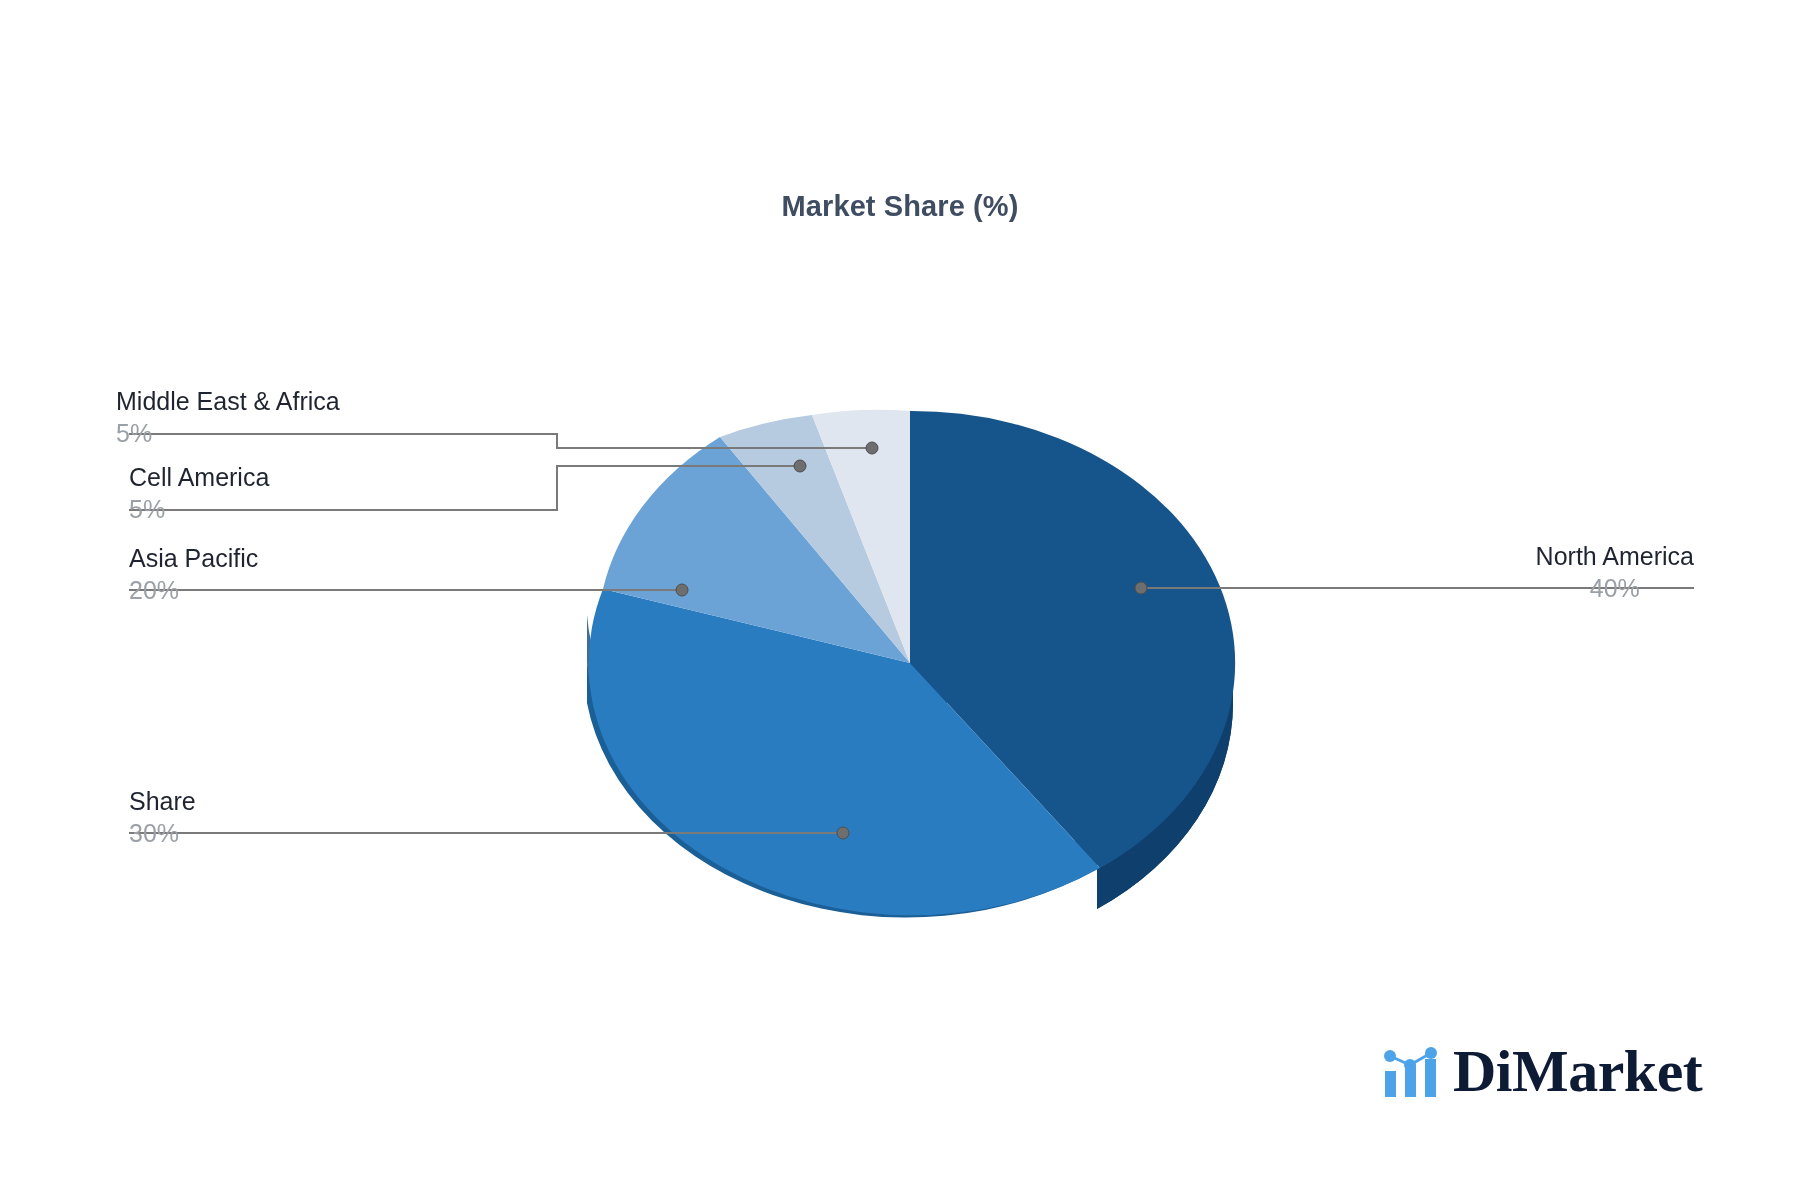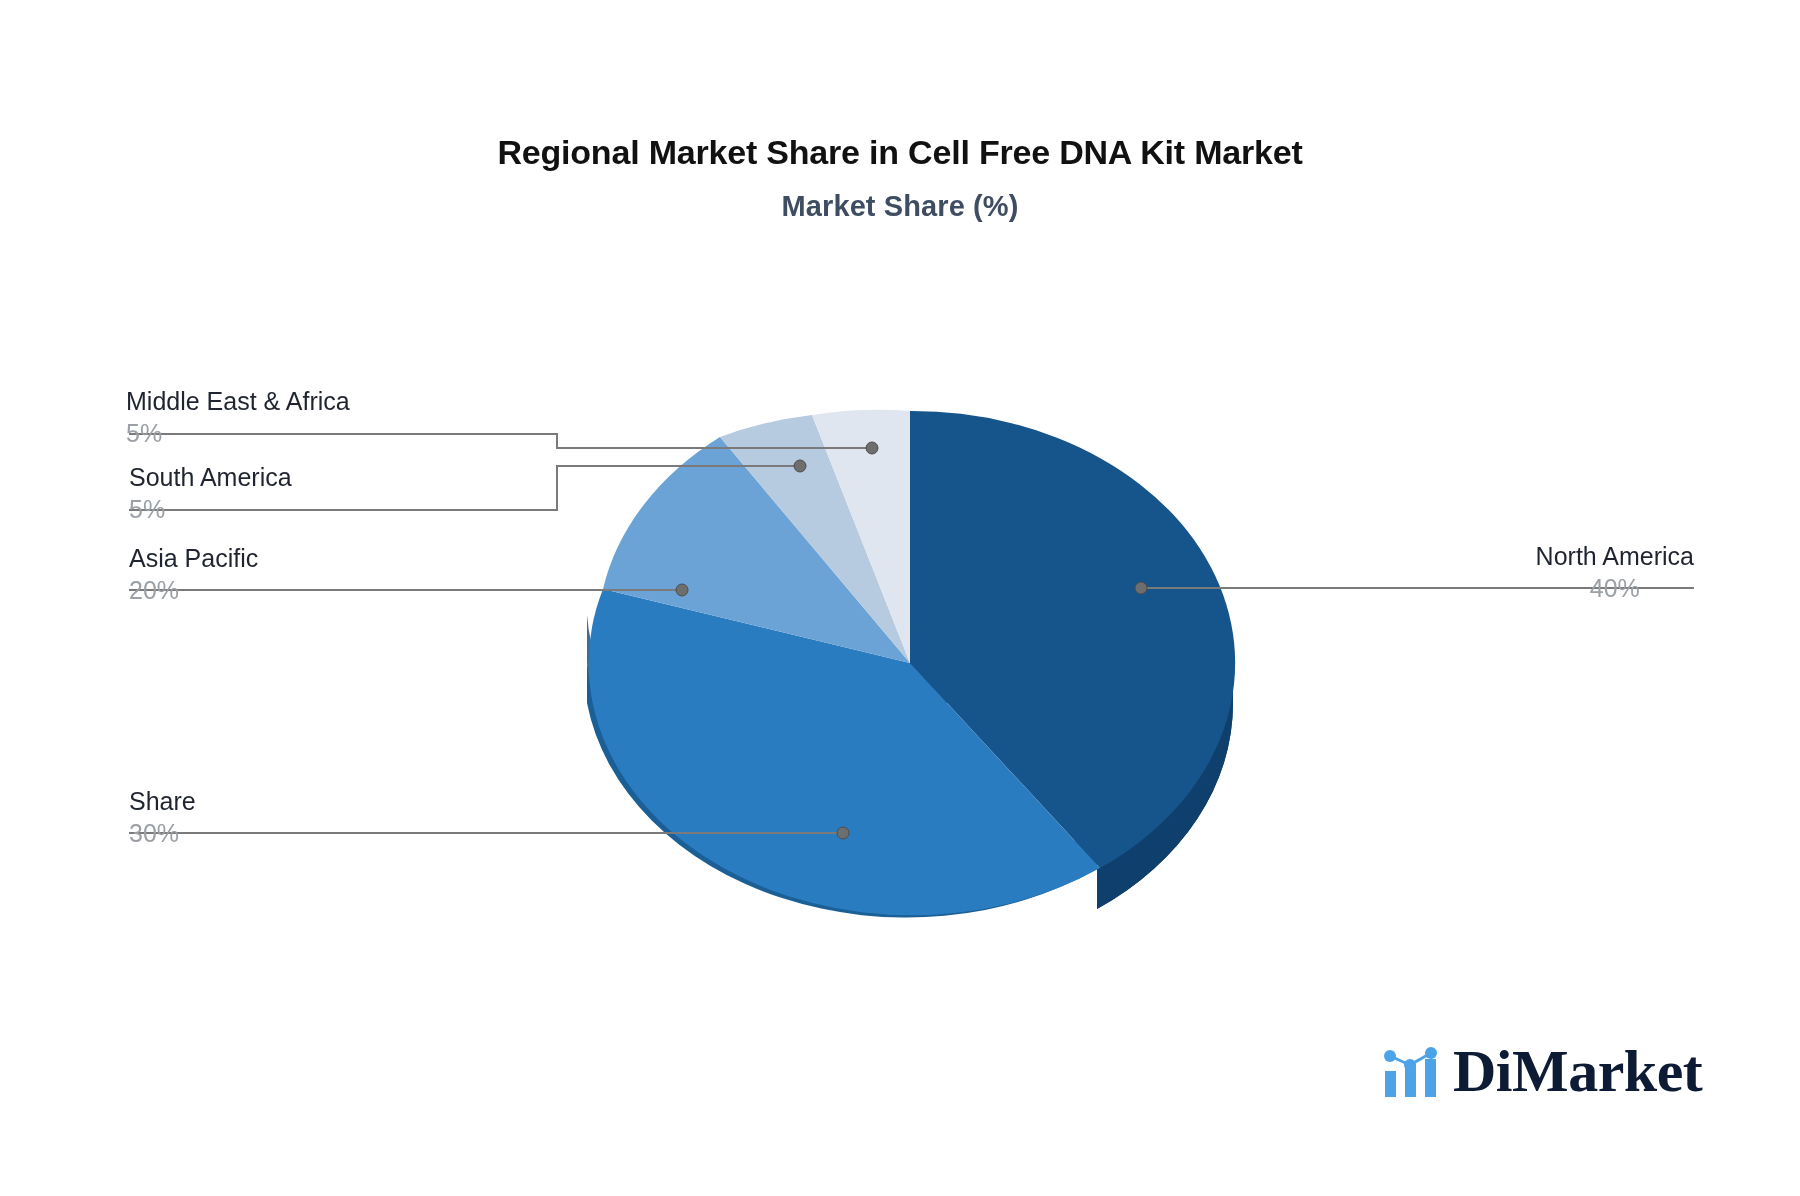--- a/index.html
+++ b/index.html
@@ -93,21 +93,20 @@
     color: #0d1b35;
     letter-spacing: -0.5px;
     line-height: 54px;
   }
 </style>
 </head>
 <body>
 
 <div id="stage">
 
-  <div id="chart-title">Regional Market Share in Cell Free DNA Kit Market</div>
   <div id="chart-subtitle">Market Share (%)</div>
 
   <svg id="pie-wrap" viewBox="0 0 1800 1196" width="1800" height="1196" xmlns="http://www.w3.org/2000/svg">
 
     <defs>
       <clipPath id="clip-below">
         <rect x="560" y="663" width="700" height="300"></rect>
       </clipPath>
     </defs>
 
@@ -151,27 +150,27 @@
 
     <g fill="#6e6e6e" stroke="#4d4d4d" stroke-width="1">
       <circle cx="872" cy="448" r="6"></circle>
       <circle cx="800" cy="466" r="6"></circle>
       <circle cx="682" cy="590" r="6"></circle>
       <circle cx="843" cy="833" r="6"></circle>
       <circle cx="1141" cy="588" r="6"></circle>
     </g>
   </svg>
 
-  <div class="callout left" style="left:126px; top:386px;">
+  <div class="callout left" style="left:116px; top:386px;">
     <span class="lbl">Middle East &amp; Africa</span>
     <span class="val">5%</span>
   </div>
 
   <div class="callout left" style="left:129px; top:462px;">
-    <span class="lbl">South America</span>
+    <span class="lbl">Cell America</span>
     <span class="val">5%</span>
   </div>
 
   <div class="callout left" style="left:129px; top:543px;">
     <span class="lbl">Asia Pacific</span>
     <span class="val">20%</span>
   </div>
 
   <div class="callout left" style="left:129px; top:786px;">
     <span class="lbl">Share</span>

